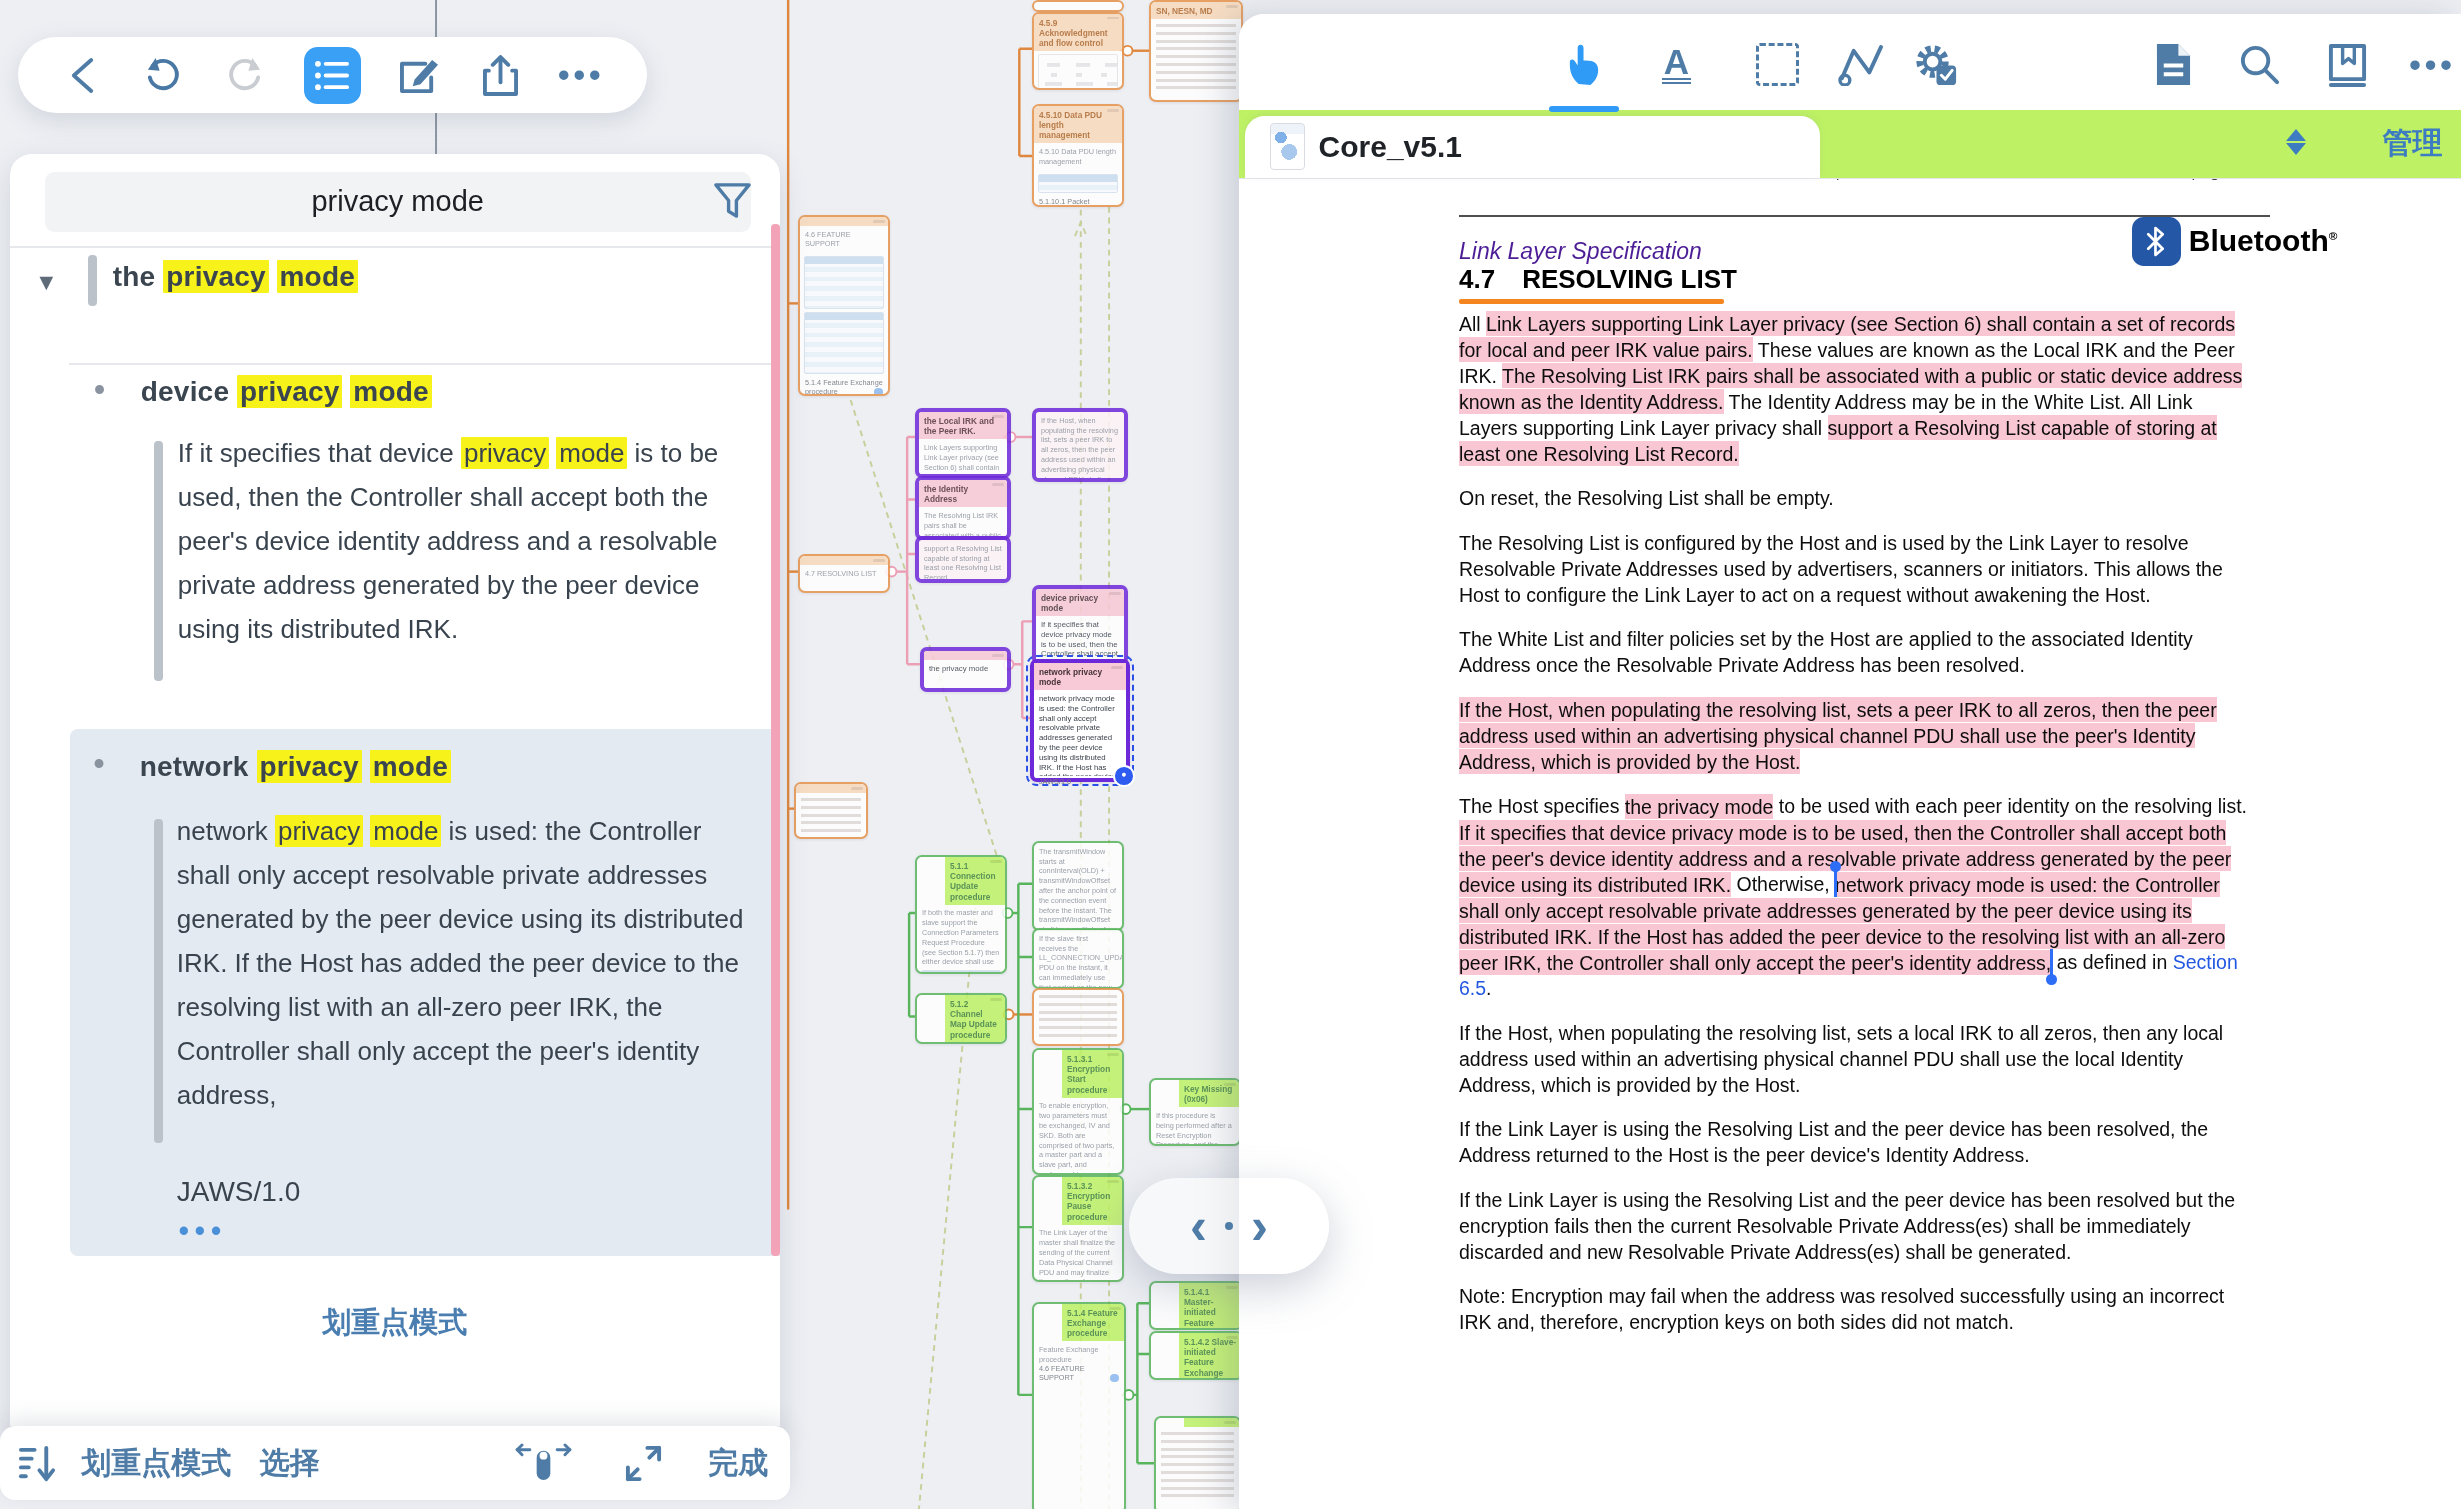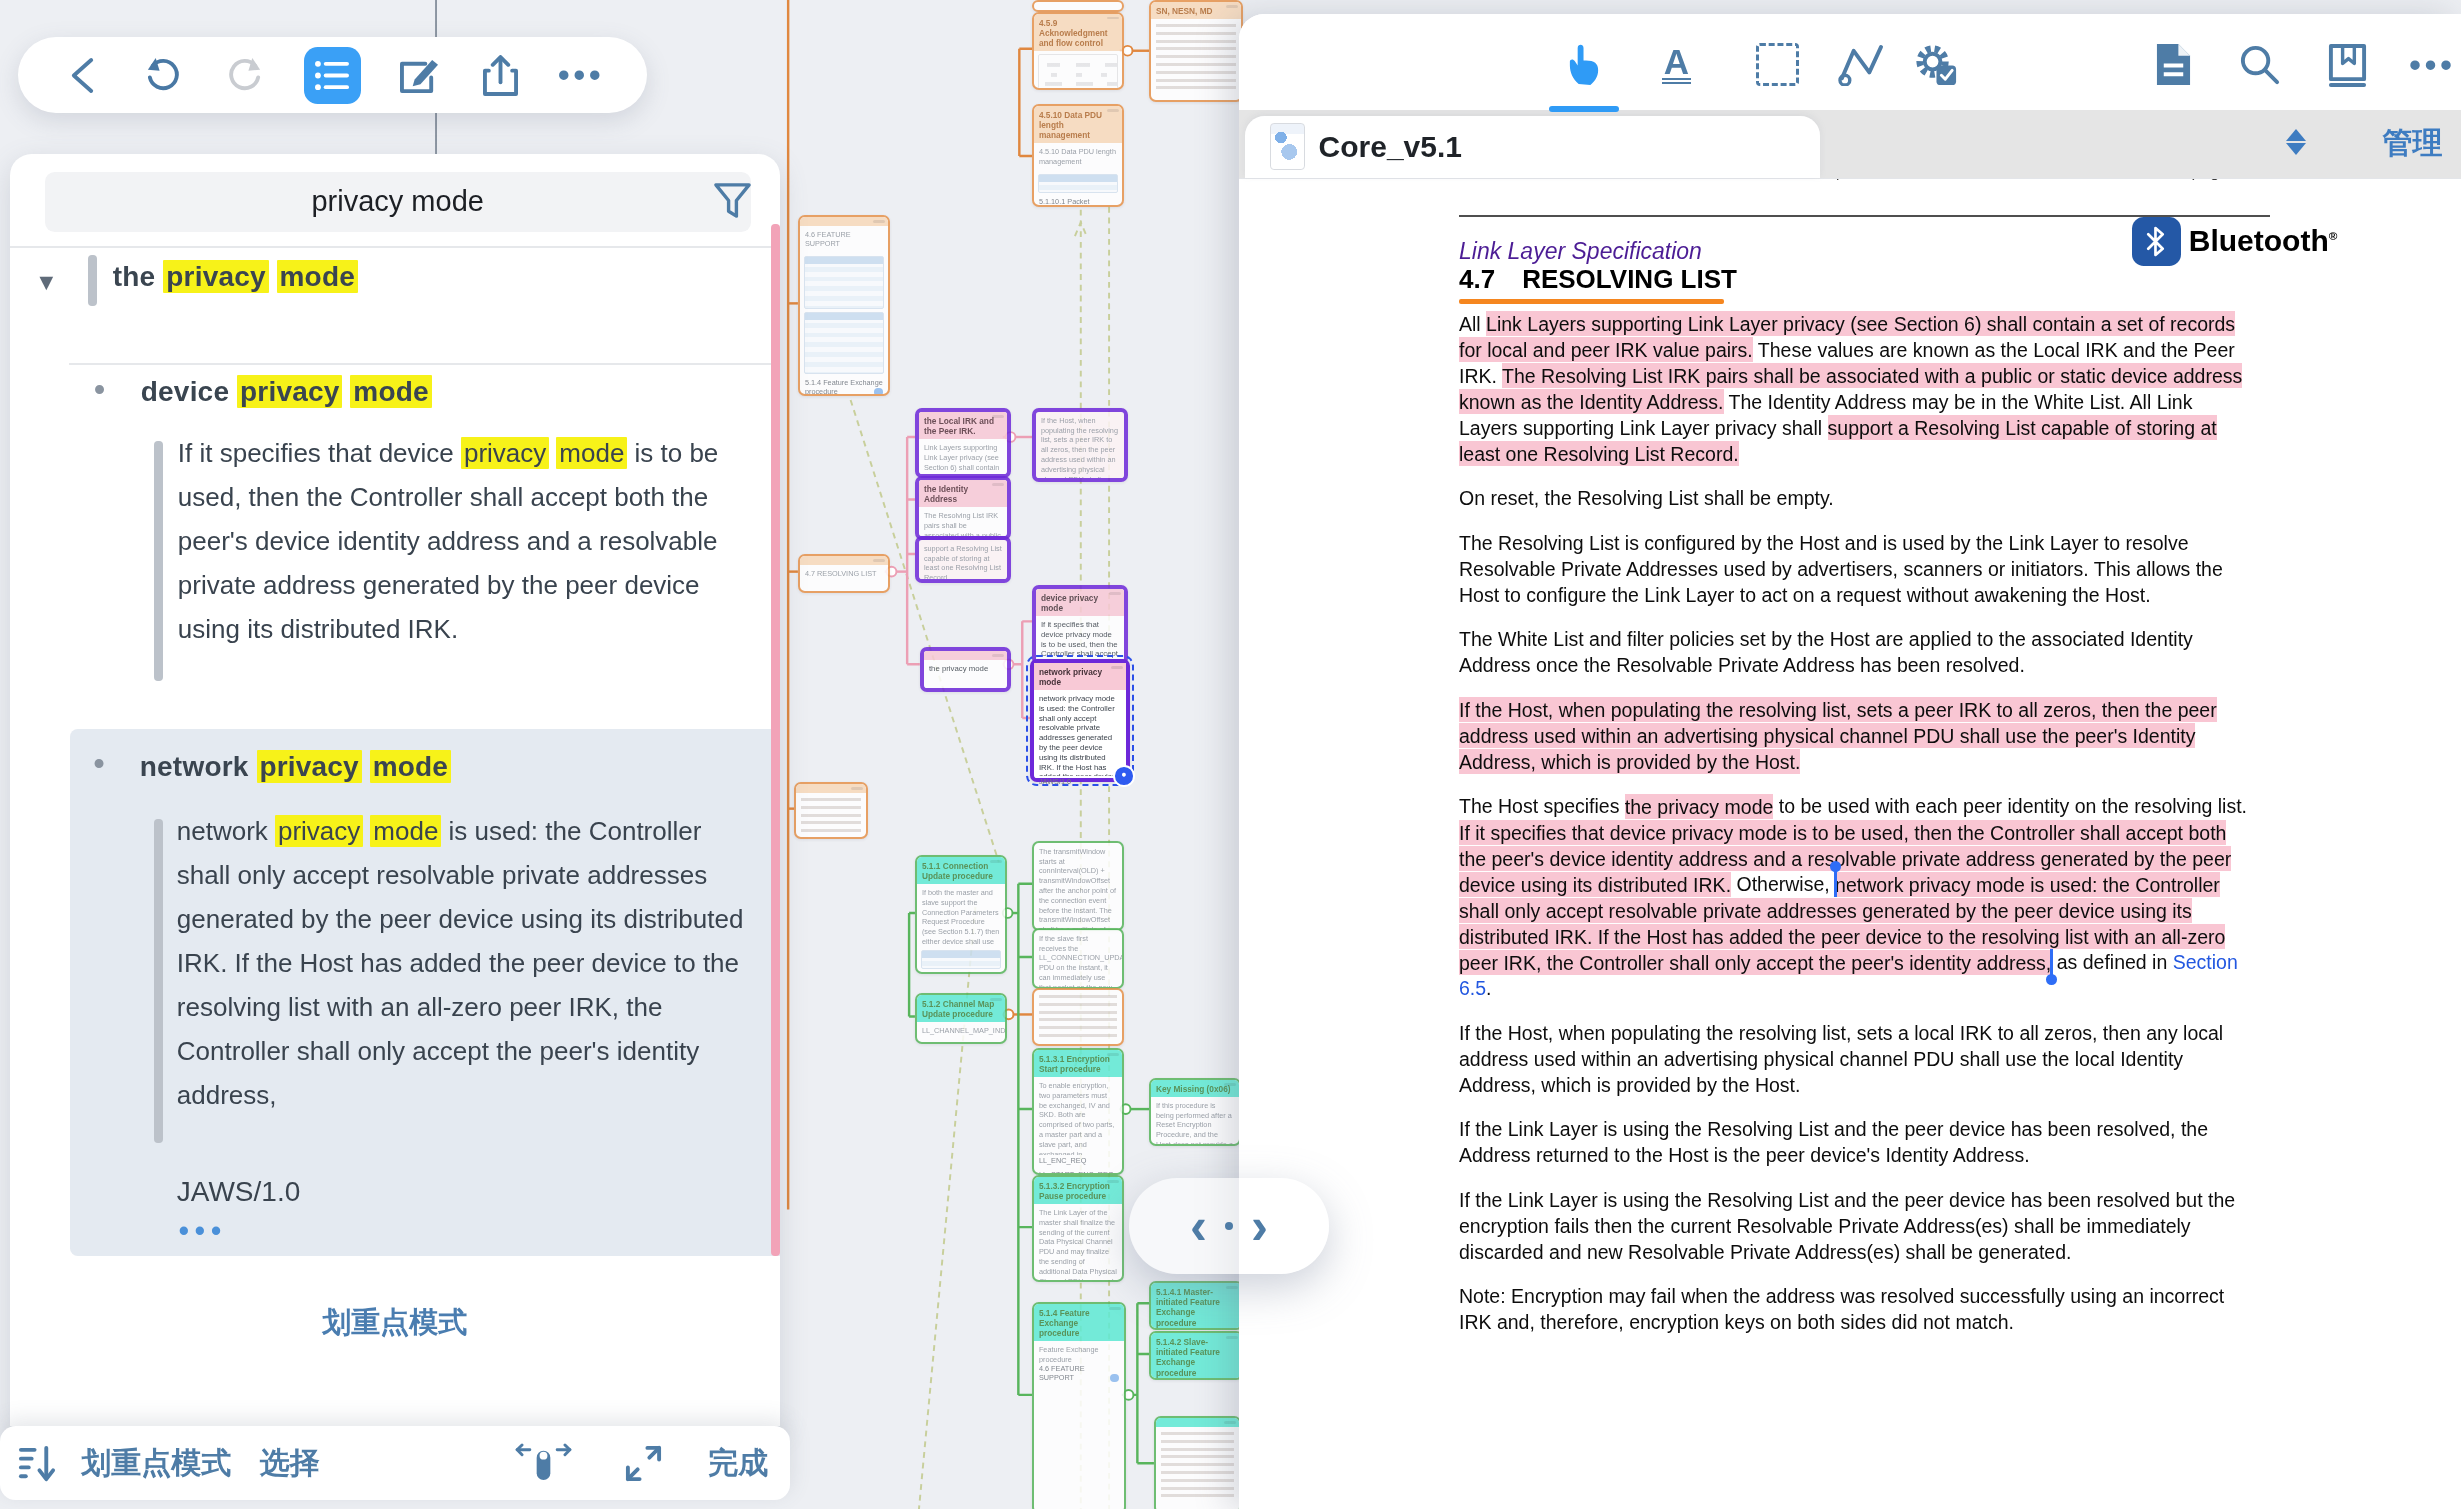--- a/index.html
+++ b/index.html
@@ -11,21 +11,21 @@
   .mnode{position:absolute;background:#fff;border-radius:6.8px;overflow:hidden;
          box-shadow:0 1px 2.9px rgba(120,120,140,.18);opacity:.85;z-index:2;}
   .mnode.orange{border:2px solid #e6934c;}
   .mnode.pink{border:4px solid #6d28d9;}
   .mnode.green{border:2px solid #58b55c;}
   .mnode.tint{background:#fdf3f5;}
   .mnode.selected{outline:2.9px dashed #2b50e8;outline-offset:2px;opacity:1;overflow:visible;}
   .mhead{position:relative;font-size:8.3px;line-height:10.2px;font-weight:bold;padding:3.9px 4.9px 2.9px 4.9px;}
   .orange .mhead{background:#f8d9ba;color:#b06a30;}
   .pink .mhead{background:#f8c9d6;color:#55323c;}
-  .green .mhead{background:#5eead4;color:#41833f;}
+  .green .mhead{background:#bef264;color:#41833f;margin-left:28px;}
   .mhead.blank{height:8.8px;padding:0;}
   .mhead::before,.mhead::after{content:"";position:absolute;top:2.9px;width:11.7px;height:2.9px;
      background:rgba(0,0,0,.10);border-radius:2px;}
   .mhead::before{left:2.9px;display:none;}
   .mhead::after{right:2.9px;}
   .mbody{font-size:7.3px;line-height:9.8px;color:#8d939c;padding:3.9px 4.9px;overflow:hidden;}
   .mnode.selected .mbody{color:#6d737c;}
   .mfoot{font-size:7.3px;line-height:8.8px;color:#70767f;padding:2px 4.9px 2.9px 4.9px;position:relative;}
   .mfoot .bdot{position:absolute;right:4.9px;bottom:2.9px;width:8.8px;height:8.8px;border-radius:50%;background:#8cb9ef;}
   .mskel{margin:4.9px;background:repeating-linear-gradient(180deg,rgba(140,120,110,.28) 0 2.9px,transparent 2.9px 7.8px);}
@@ -81,21 +81,21 @@
   #seg{position:absolute;left:15.6px;top:21.5px;width:279px;height:64px;border:2.4px solid #4e7ca6;border-radius:34px;
      display:flex;overflow:hidden;background:#fff;}
   .seg-half{flex:1;display:flex;align-items:center;justify-content:center;font-size:27px;font-weight:bold;}
   #seg .on{background:#4e7ca6;color:#fff;}
   #seg .off{color:#4e7ca6;background:#fff;}
   .rpico{position:absolute;top:21.5px;width:55px;height:59px;display:flex;align-items:center;justify-content:center;color:#4e7ca6;}
   .underbar{position:absolute;left:310px;top:92px;width:70px;height:6.8px;border-radius:3.9px;background:#2f9bf6;}
   .aico{font-weight:bold;font-size:35px;color:#4e7ca6;border-bottom:6.8px double #4e7ca6;line-height:33px;padding:0 2px;}
   .dashsq{width:37px;height:37px;border:3.4px dashed #4e7ca6;border-radius:3.9px;}
   
-  #tabbar{position:absolute;left:0;top:96px;width:100%;height:68px;background:#e5e5e5;z-index:5;border-bottom:1px solid #e3e5e9;}
+  #tabbar{position:absolute;left:0;top:96px;width:100%;height:68px;background:#bef264;z-index:5;border-bottom:1px solid #e3e5e9;}
   #doc-tab{position:absolute;left:5.9px;top:5.9px;width:575px;height:62px;background:#fff;border-radius:19.5px 19.5px 0 0;
      box-shadow:0 -2px 7.8px rgba(120,130,150,.12);display:flex;align-items:center;}
   #doc-thumb{width:33px;height:45px;background:
       radial-gradient(circle at 30% 30%,#7fb0e8 0 5.9px,transparent 5.9px),
       radial-gradient(circle at 55% 62%,#a8c8ee 0 7.8px,transparent 7.8px),
       linear-gradient(#eef3fa 0 9.8px,#fff 9.8px);border:1.5px solid #d8dbe0;border-radius:3.9px;margin:0 13.7px 0 25px;}
   #doc-title{font-size:30px;font-weight:bold;color:#1f2328;}
   #sortarrows{position:absolute;right:152px;top:17.6px;width:29px;height:35px;}
   #sortarrows div{width:0;height:0;border-left:10.7px solid transparent;border-right:10.7px solid transparent;margin:2px auto;}
   #sortarrows .up{border-bottom:12.7px solid #3e7cc1;}

